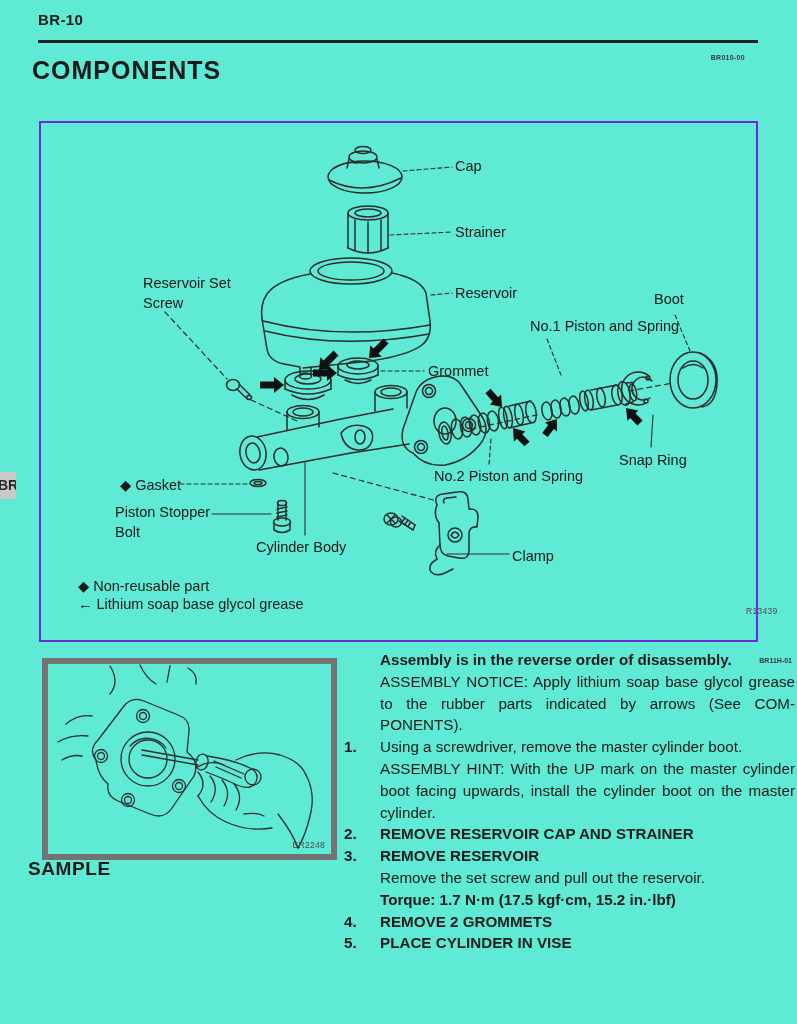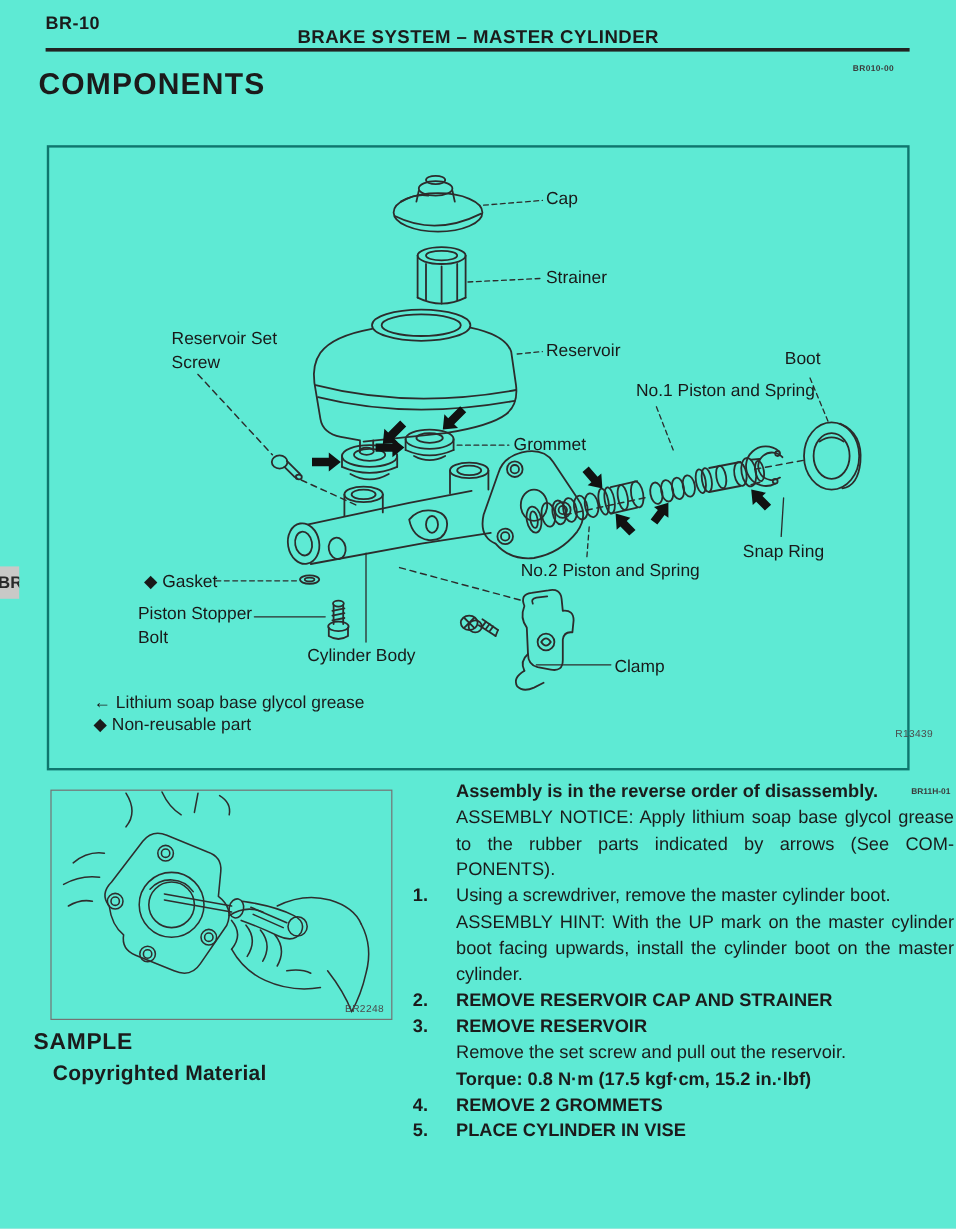--- a/index.html
+++ b/index.html
@@ -10,28 +10,28 @@
   .header-title{position:absolute;left:0;top:23px;width:100%;text-align:center;
                 font-size:15.5px;font-weight:bold;letter-spacing:.4px;}
   .header-rule{position:absolute;left:38px;top:40px;width:720px;height:3px;background:#222;}
   .section-code{position:absolute;right:52px;top:54px;font-size:7px;font-weight:bold;color:#3a3a3a;letter-spacing:.3px;}
   .section-title{position:absolute;left:0;top:56px;width:100%;text-align:left;
                  font-size:25px;font-weight:bold;letter-spacing:1px;padding-left:32px;}
   
   .side-tab{position:absolute;left:0;top:472px;width:16px;height:27px;background:#c9c9c7;
             font-size:14px;font-weight:bold;line-height:27px;color:#2a2a2a;overflow:hidden;text-indent:-2px;}
   
-  .diagram-box{position:absolute;left:39px;top:121px;width:715px;height:517px;border:2px solid #0f766e;}
+  .diagram-box{position:absolute;left:39px;top:121px;width:715px;height:517px;border:2px solid #6d28d9;}
   .diagram-box svg{position:absolute;left:0;top:0;}
   .dlabel{position:absolute;font-size:14.5px;line-height:20px;white-space:pre-line;color:#191919;}
   .legend{position:absolute;left:37px;top:455px;font-size:14.5px;line-height:17.5px;}
   .fig-code{position:absolute;font-size:8.5px;color:#4b4b4b;letter-spacing:.3px;padding-left:22px;}
   .fig-code.r1{left:683px;top:483px;}
   
-  .small-box{position:absolute;left:42px;top:658px;width:283px;height:190px;border:1px solid #737373;}
+  .small-box{position:absolute;left:42px;top:658px;width:283px;height:190px;border:6px solid #737373;}
   .fig-code.r2{right:6px;bottom:4px;left:auto;top:auto;}
   
   .wm1{position:absolute;left:28px;top:858px;font-size:19px;font-weight:bold;letter-spacing:.6px;}
   .wm2{position:absolute;left:44px;top:884px;font-size:17.5px;font-weight:bold;letter-spacing:.2px;}
   
   .disasm{position:absolute;left:344px;top:649px;width:451px;font-size:15.2px;line-height:21.8px;}
   .disasm h2{margin:0 0 11px 0;font-size:17.5px;letter-spacing:.2px;}
   .code2{position:absolute;top:1px;right:3px;font-size:7px;font-weight:bold;color:#3a3a3a;}
   .intro{margin:0 0 0 36px;font-weight:bold;}
   .notice{margin:0 0 0 36px;font-weight:normal;text-align:justify;}
@@ -42,21 +42,20 @@
   .step p{margin:0;}
   .just{text-align:justify;}
   .torque{font-weight:bold;}
 </style>
 </head>
 <body>
 
 <div class="page">
 
   <div class="page-num">BR-10</div>
-  <div class="header-title">BRAKE SYSTEM  –  MASTER CYLINDER</div>
   <div class="header-rule"></div>
   <div class="section-code">BR010-00</div>
   <div class="section-title">COMPONENTS</div>
 
   <div class="side-tab">BR</div>
 
   <div class="diagram-box">
     <svg width="715" height="517" viewBox="0 0 715 517">
       <g fill="none" stroke="#2c2c2c" stroke-width="1.5" stroke-linecap="round" stroke-linejoin="round">
 
@@ -249,22 +248,22 @@
 Screw</div>
     <div class="dlabel" style="left:578px;top:327px">Snap Ring</div>
     <div class="dlabel" style="left:393px;top:343px">No.2 Piston and Spring</div>
     <div class="dlabel" style="left:79px;top:352px">◆ Gasket</div>
     <div class="dlabel" style="left:74px;top:379px">Piston Stopper
 Bolt</div>
     <div class="dlabel" style="left:215px;top:414px">Cylinder Body</div>
     <div class="dlabel" style="left:471px;top:423px">Clamp</div>
 
     <div class="legend">
+      <div>◆ Non-reusable part</div>
       <div>← Lithium soap base glycol grease</div>
-      <div>◆ Non-reusable part</div>
     </div>
     <div class="fig-code r1">R13439</div>
   </div>
 
   <div class="small-box">
     <svg width="279" height="186" viewBox="0 0 279 186">
       <g fill="none" stroke="#2e2e2e" stroke-width="1.3" stroke-linecap="round" stroke-linejoin="round">
 
         <path d="M 62 2 Q 72 18 62 30 M 92 1 Q 98 14 108 20 M 122 2 L 119 18 M 140 4 Q 150 10 148 20"></path>
         <path d="M 18 60 Q 30 50 44 52 M 10 78 Q 24 70 40 72 M 14 96 Q 24 90 34 92"></path>
@@ -295,21 +294,20 @@
         <path d="M 258 111 Q 268 130 262 152 Q 258 170 250 184"></path>
         <path d="M 150 132 Q 160 150 178 158 Q 200 168 224 164"></path>
         <path d="M 230 150 Q 244 168 250 184"></path>
         <path d="M 196 150 Q 208 148 216 152"></path>
       </g>
     </svg>
     <div class="fig-code r2">BR2248</div>
   </div>
 
   <div class="wm1">SAMPLE</div>
-  <div class="wm2">Copyrighted Material</div>
 
   <div class="disasm">
     <div class="code2">BR11H-01</div>
     <p class="intro">Assembly is in the reverse order of disassembly.</p>
     <p class="notice">ASSEMBLY NOTICE: Apply lithium soap base glycol grease to the rubber parts indicated by arrows (See COM-PONENTS).</p>
 
     <div class="step">
       <div class="num">1.</div>
       <div class="content">
         <p>Using a screwdriver, remove the master cylinder boot.</p>
@@ -322,21 +320,21 @@
       <div class="content">
         <p class="title">REMOVE RESERVOIR CAP AND STRAINER</p>
       </div>
     </div>
 
     <div class="step">
       <div class="num">3.</div>
       <div class="content">
         <p class="title">REMOVE RESERVOIR</p>
         <p>Remove the set screw and pull out the reservoir.</p>
-        <p class="torque">Torque: 0.8 N·m (17.5 kgf·cm, 15.2 in.·lbf)</p>
+        <p class="torque">Torque: 1.7 N·m (17.5 kgf·cm, 15.2 in.·lbf)</p>
       </div>
     </div>
 
     <div class="step">
       <div class="num">4.</div>
       <div class="content">
         <p class="title">REMOVE 2 GROMMETS</p>
       </div>
     </div>
 

